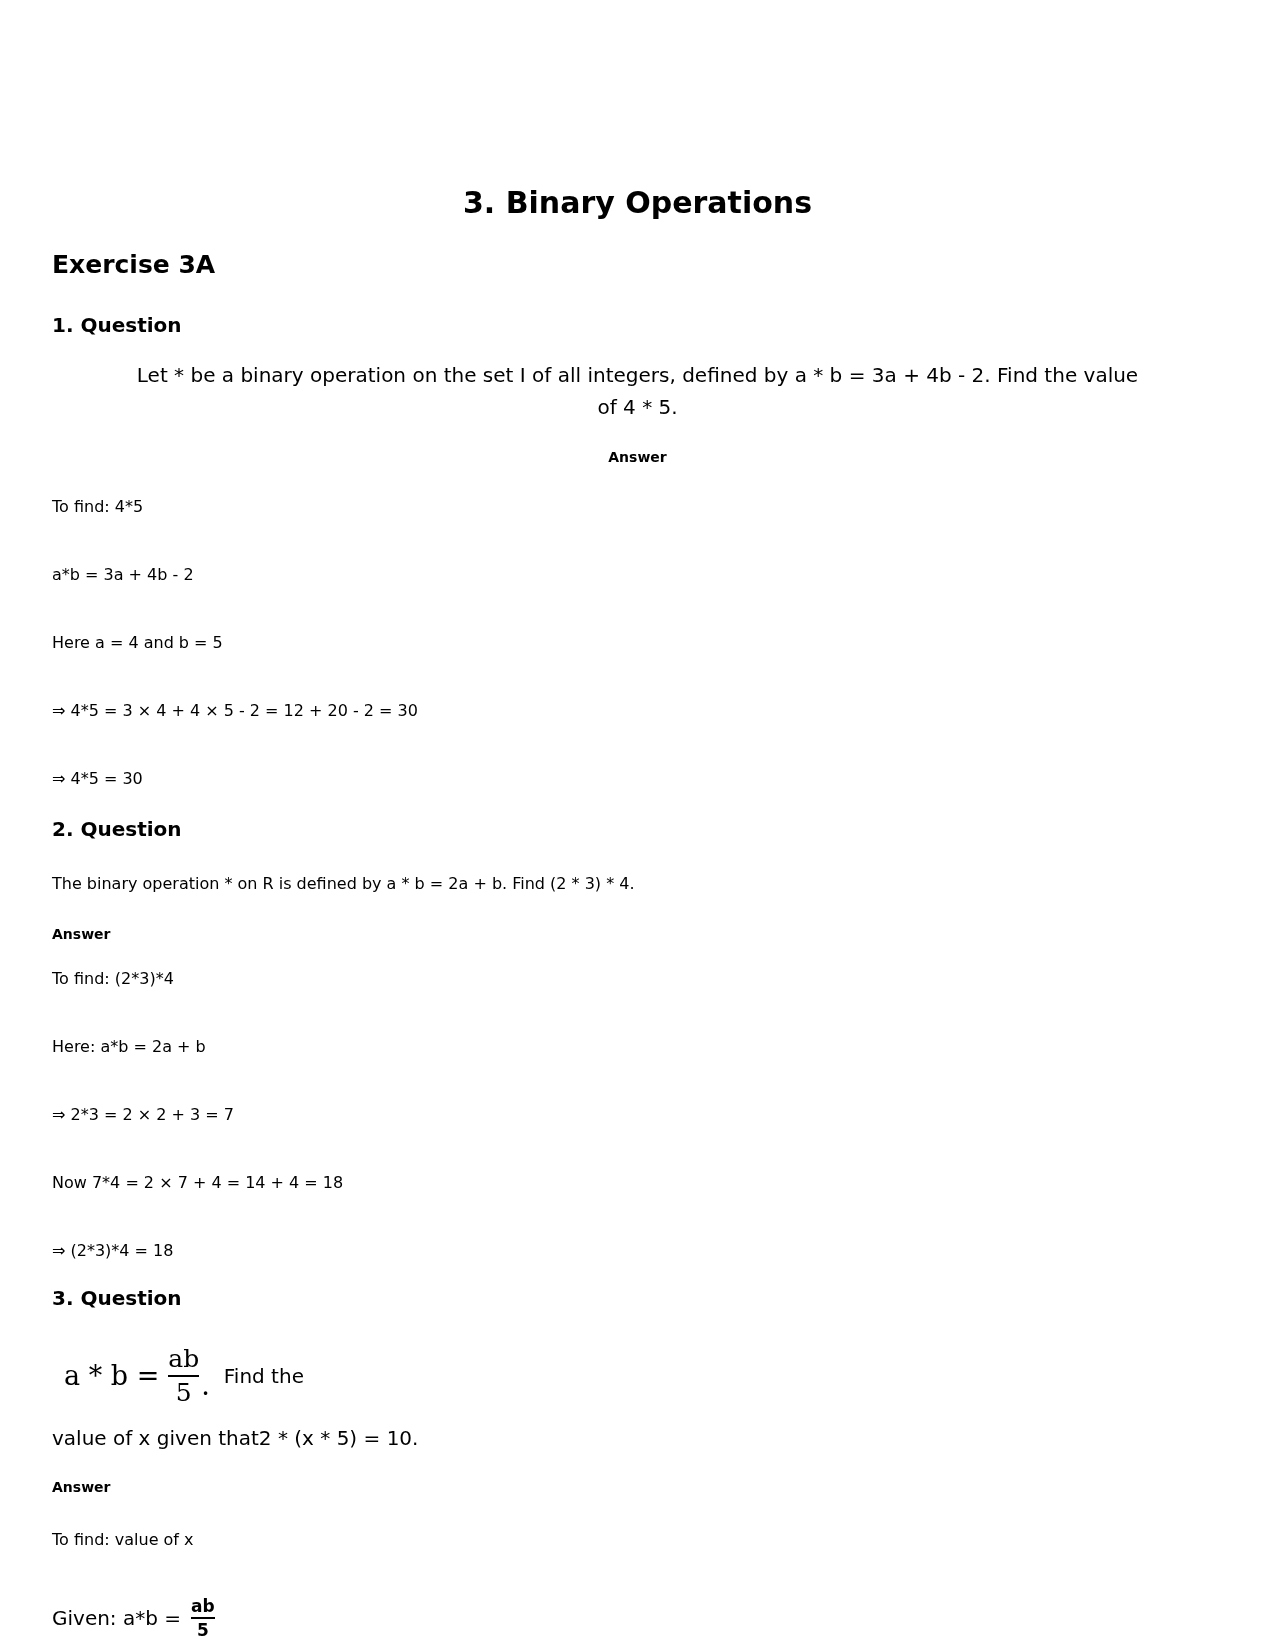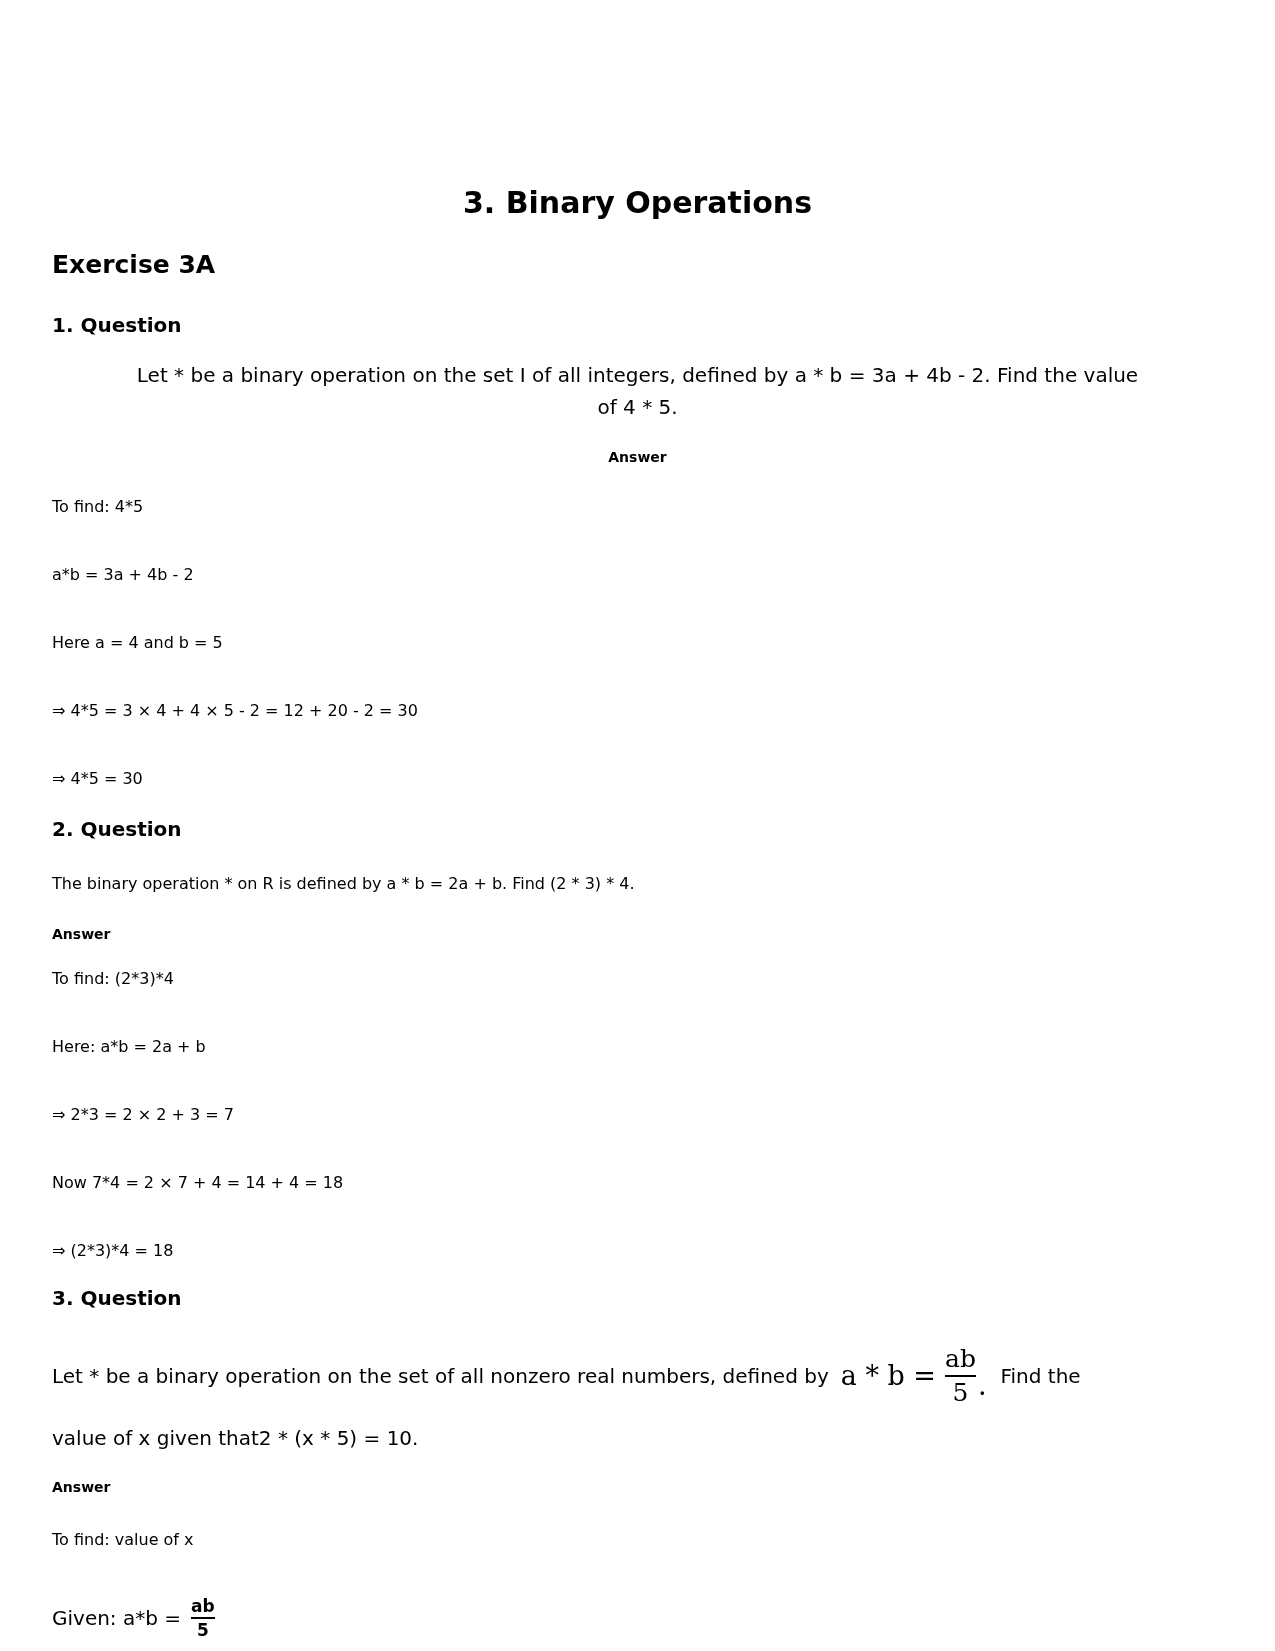--- a/index.html
+++ b/index.html
@@ -161,21 +161,20 @@
     <p class="step mt26">Here: a*b = 2a + b</p>
     <p class="step mt26">⇒ 2*3 = 2 × 2 + 3 = 7</p>
     <p class="step mt26">Now 7*4 = 2 × 7 + 4 = 14 + 4 = 18</p>
     <p class="step mt26">⇒ (2*3)*4 = 18</p>
   </section>
 
   <section>
     <h3 class="q-heading mt22">3. Question</h3>
 
     <div class="eq-row">
-      <span class="plain">Let * be a binary operation on the set of all nonzero real numbers, defined by</span>
       <span class="eq-serif">
         <span class="eq-lhs">a * b =</span>
         <span class="big-frac">
           <span>ab</span>
           <span class="bar"></span>
           <span>5</span>
         </span>
         <span class="eq-period">.</span>
       </span>
       <span class="suffix">Find the</span>

